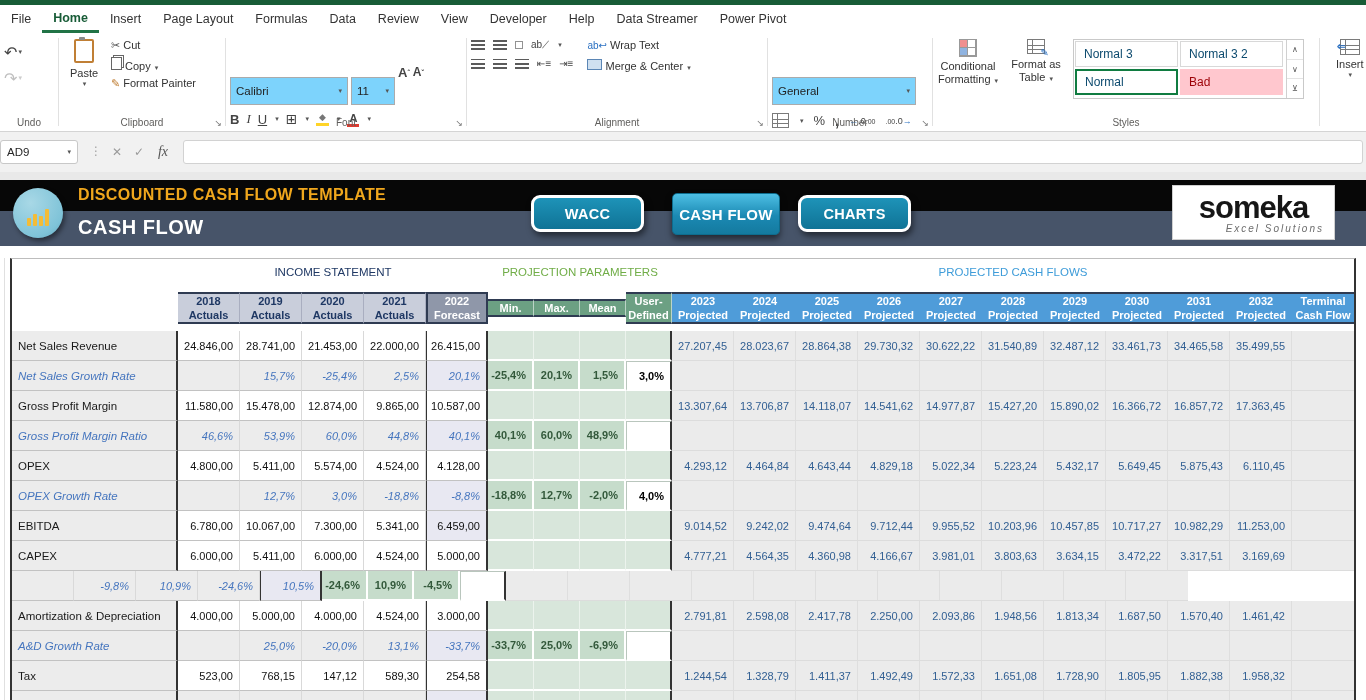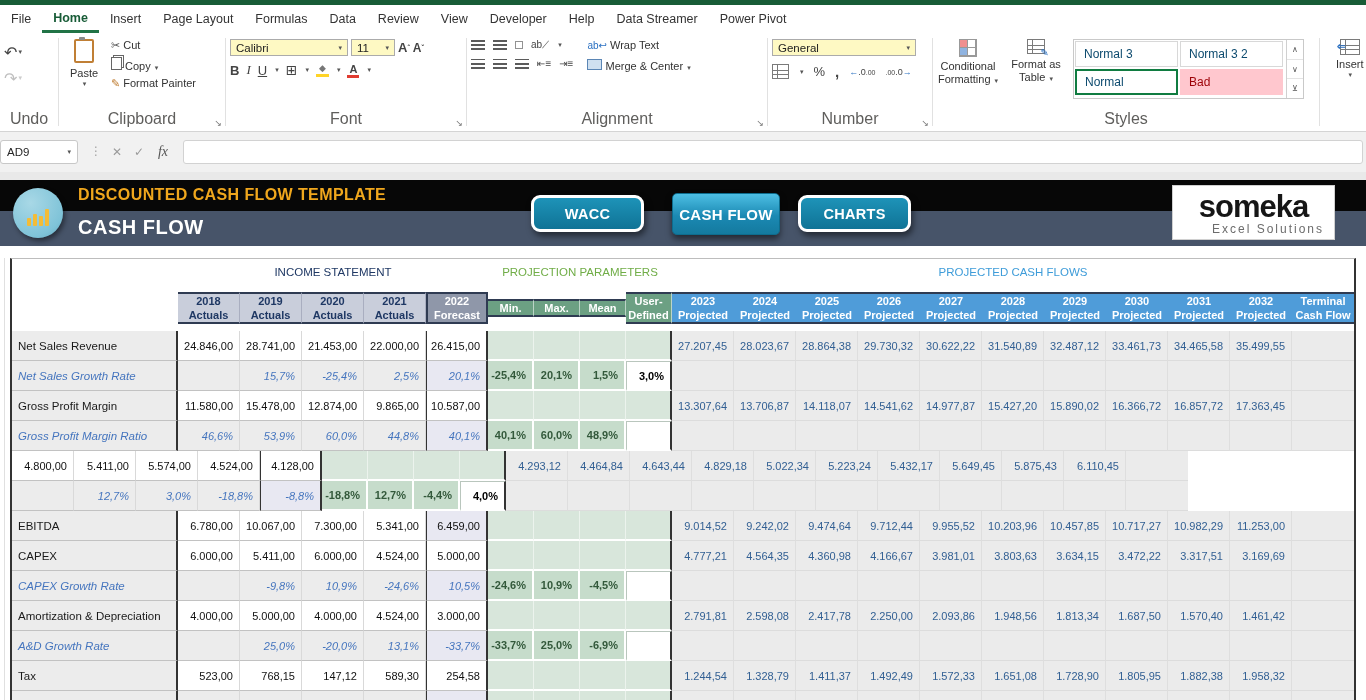--- a/index.html
+++ b/index.html
@@ -13,27 +13,27 @@
   
   #menubar{position:absolute;top:5px;left:0;width:1366px;height:28px;background:#fff;
            display:flex;align-items:stretch;border-bottom:1px solid #4c1d95;}
   .mtab{display:flex;align-items:center;padding:0 11px;font-size:12.5px;color:#333;cursor:default;}
   .mtab.active{color:#185c37;border-bottom:3px solid #217346;font-weight:bold;padding-bottom:0;}
 
   
   #ribbon{position:absolute;top:33px;left:0;width:1366px;height:98px;background:#fff;
           border-bottom:1px solid #d4d4d4;display:flex;}
   .rgroup{position:relative;flex:0 0 auto;padding:6px 4px 18px 4px;}
-  .glabel{position:absolute;bottom:3px;left:0;width:100%;text-align:center;font-size:16px;color:#5f5e5c;}
+  .glabel{position:absolute;bottom:3px;left:0;width:100%;text-align:center;font-size:10px;color:#5f5e5c;}
   .launcher{position:absolute;bottom:3px;right:3px;font-size:9px;color:#777;}
   .gsep{flex:0 0 1px;background:#e1e1e1;margin:5px 0;}
   .ribrow{display:flex;align-items:center;gap:3px;}
   .ddv{font-size:7px;color:#555;margin-left:1px;}
-  .combo{border:1px solid #ababab;background:#fef9c3;height:17px;display:flex;align-items:center;
-         padding:0 5px;font-size:11.5px;color:#222;justify-content:space-between;box-sizing:border-box;}
+  .combo{border:1px solid #ababab;background:#7dd3fc;height:28px;display:flex;align-items:center;
+         padding:0 5px;font-size:11.5px;color:#222;justify-content:space-between;box-sizing:border-box;margin-top:38px;}
   .ibtn{display:flex;align-items:center;justify-content:center;color:#444;}
   .biglbl{font-size:11px;color:#333;text-align:center;line-height:13px;}
   
   .hl{width:14px;height:10px;background:repeating-linear-gradient(to bottom,#5b5b5b 0 1.5px,transparent 1.5px 4.2px);}
   .hlbox{border:1px solid #929292;background:#fff;padding:3px;}
   .gridic{width:15px;height:13px;border:1px solid #7a7a7a;
           background:linear-gradient(#7a7a7a,#7a7a7a) 0 4.5px/100% 1px no-repeat,
                      linear-gradient(#7a7a7a,#7a7a7a) 0 9px/100% 1px no-repeat,
                      linear-gradient(90deg,transparent 4.5px,#7a7a7a 4.5px,#7a7a7a 5.5px,transparent 5.5px),#fff;}
   .cfic{width:16px;height:16px;display:grid;grid-template-columns:7px 7px;grid-template-rows:7px 7px;gap:1px;background:#999;border:1px solid #999;}
@@ -78,21 +78,21 @@
           font-size:14.5px;letter-spacing:.3px;cursor:pointer;}
   #btn-wacc{left:531px;top:15px;width:113px;height:37px;background:linear-gradient(#1e93b8,#0f7396);
             border:3px solid #fff;border-radius:9px;box-sizing:border-box;box-shadow:2px 4px 6px rgba(0,0,0,.5);}
   #btn-cashflow{left:672px;top:13px;width:108px;height:42px;background:linear-gradient(#4dbfe4,#1b89b3 55%,#147a9f);
             border:1px solid #0d6d8e;border-radius:5px;box-sizing:border-box;box-shadow:0 4px 6px rgba(0,0,0,.5);font-size:15px;}
   #btn-charts{left:798px;top:15px;width:113px;height:37px;background:linear-gradient(#1e93b8,#0f7396);
             border:3px solid #fff;border-radius:9px;box-sizing:border-box;box-shadow:2px 4px 6px rgba(0,0,0,.5);}
   #logo-box{position:absolute;top:5px;left:1172px;width:161px;height:53px;background:#fff;border:1px solid #d0d0d0;
             display:flex;flex-direction:column;align-items:center;justify-content:center;line-height:1;}
   #logo-name{font-size:31px;font-weight:bold;color:#161616;letter-spacing:-1px;}
-  #logo-tag{font-size:12px;color:#6c6c6c;letter-spacing:2px;align-self:flex-end;margin-right:10px;margin-top:1px;}
+  #logo-tag{font-size:10px;color:#6c6c6c;letter-spacing:2px;align-self:flex-end;margin-right:10px;margin-top:1px;font-style:italic;}
 
   
   #sheet{position:absolute;top:246px;left:0;width:1366px;height:454px;background:#fff;}
   #ghost-gridline{position:absolute;top:12px;left:4px;width:1px;height:442px;background:#e0e0e0;}
   #dcf-table{position:absolute;top:12px;left:10px;width:1342px;border-left:2px solid #333;border-right:2px solid #333;border-top:1px solid #bdbdbd;}
   .trow{display:flex;}
   .cell{box-sizing:border-box;overflow:hidden;white-space:nowrap;}
   .w-label{width:166px;} .w-yr{width:62px;} .w-fc{width:62px;} .w-pm{width:46px;} .w-pj{width:62px;} .w-tm{width:62px;}
 
   
@@ -520,20 +520,21 @@
           <div class="cell w-pj pj"></div>
           <div class="cell w-pj pj"></div>
           <div class="cell w-pj pj"></div>
           <div class="cell w-pj pj"></div>
           <div class="cell w-pj pj"></div>
           <div class="cell w-pj pj"></div>
           <div class="cell w-pj pj"></div>
           <div class="cell w-tm tm"></div>
         </div>
         <div class="trow drow">
+          <div class="cell w-label lab">OPEX</div>
           <div class="cell w-yr num">4.800,00</div>
           <div class="cell w-yr num">5.411,00</div>
           <div class="cell w-yr num">5.574,00</div>
           <div class="cell w-yr num">4.524,00</div>
           <div class="cell w-fc fc">4.128,00</div>
           <div class="cell w-pm pmband"></div>
           <div class="cell w-pm pmband"></div>
           <div class="cell w-pm pmband"></div>
           <div class="cell w-pm pmband udband"></div>
           <div class="cell w-pj pj">4.293,12</div>
@@ -542,28 +543,29 @@
           <div class="cell w-pj pj">4.829,18</div>
           <div class="cell w-pj pj">5.022,34</div>
           <div class="cell w-pj pj">5.223,24</div>
           <div class="cell w-pj pj">5.432,17</div>
           <div class="cell w-pj pj">5.649,45</div>
           <div class="cell w-pj pj">5.875,43</div>
           <div class="cell w-pj pj">6.110,45</div>
           <div class="cell w-tm tm"></div>
         </div>
         <div class="trow drow">
+          <div class="cell w-label lab gr">OPEX Growth Rate</div>
           <div class="cell w-yr num gr"></div>
           <div class="cell w-yr num gr">12,7%</div>
           <div class="cell w-yr num gr">3,0%</div>
           <div class="cell w-yr num gr">-18,8%</div>
           <div class="cell w-fc fc gr">-8,8%</div>
           <div class="cell w-pm pmcell">-18,8%</div>
           <div class="cell w-pm pmcell">12,7%</div>
-          <div class="cell w-pm pmcell">-4,4%</div>
+          <div class="cell w-pm pmcell">-2,0%</div>
           <div class="cell w-pm udcell">4,0%</div>
           <div class="cell w-pj pj"></div>
           <div class="cell w-pj pj"></div>
           <div class="cell w-pj pj"></div>
           <div class="cell w-pj pj"></div>
           <div class="cell w-pj pj"></div>
           <div class="cell w-pj pj"></div>
           <div class="cell w-pj pj"></div>
           <div class="cell w-pj pj"></div>
           <div class="cell w-pj pj"></div>
@@ -610,21 +612,20 @@
           <div class="cell w-pj pj">4.166,67</div>
           <div class="cell w-pj pj">3.981,01</div>
           <div class="cell w-pj pj">3.803,63</div>
           <div class="cell w-pj pj">3.634,15</div>
           <div class="cell w-pj pj">3.472,22</div>
           <div class="cell w-pj pj">3.317,51</div>
           <div class="cell w-pj pj">3.169,69</div>
           <div class="cell w-tm tm"></div>
         </div>
         <div class="trow drow">
-          <div class="cell w-label lab gr">CAPEX Growth Rate</div>
           <div class="cell w-yr num gr"></div>
           <div class="cell w-yr num gr">-9,8%</div>
           <div class="cell w-yr num gr">10,9%</div>
           <div class="cell w-yr num gr">-24,6%</div>
           <div class="cell w-fc fc gr">10,5%</div>
           <div class="cell w-pm pmcell">-24,6%</div>
           <div class="cell w-pm pmcell">10,9%</div>
           <div class="cell w-pm pmcell">-4,5%</div>
           <div class="cell w-pm udcell"></div>
           <div class="cell w-pj pj"></div>

